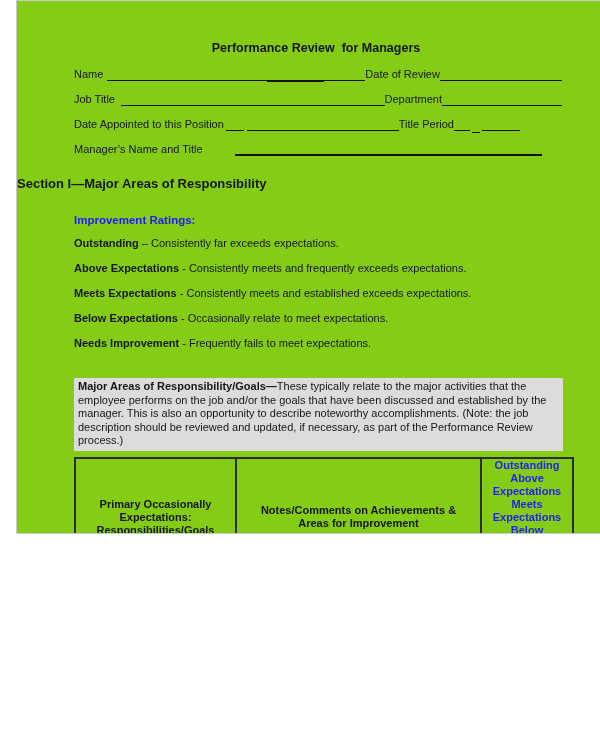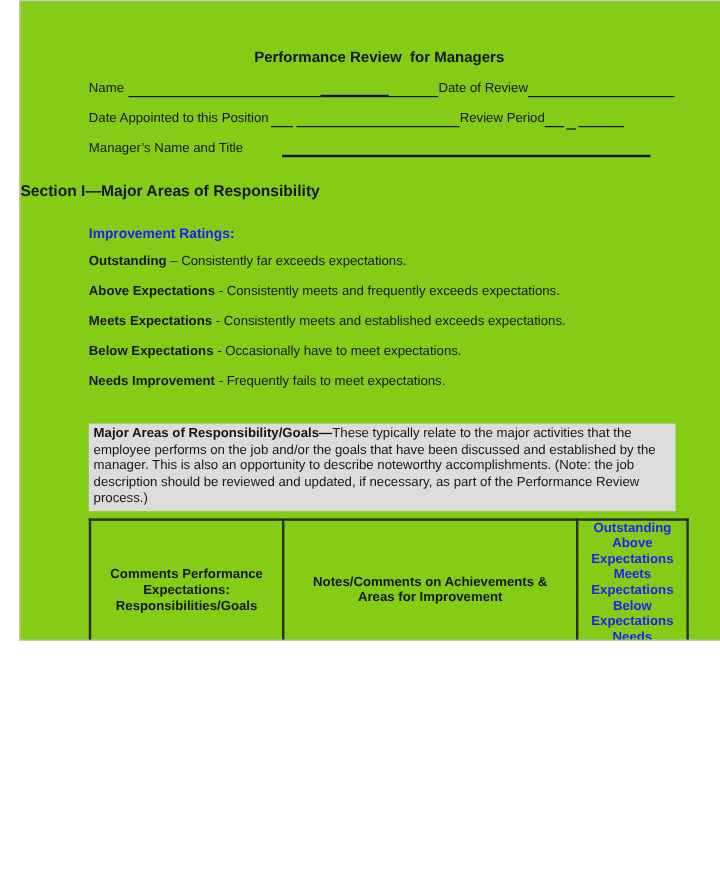--- a/index.html
+++ b/index.html
@@ -15,21 +15,21 @@
     overflow:hidden;
     margin-left:16px;
   }
   .doc-title {
     margin:40px 0 0 0;
     font-size:12.5px; font-weight:bold;
     text-align:center; white-space:pre;
   }
   .form-area { margin-left:57px; width:488px; }
   .form-row { display:flex; align-items:flex-end; height:13px; margin-top:12px; }
-  .form-row.first { margin-top:13px; }
+  .form-row.first { margin-top:13px;align-items:center; }
   .form-row.narrow { width:446px; }
   .form-row.mgr { width:468px;gap:32px; }
   .lbl { white-space:pre; line-height:13px; flex:0 0 auto; }
   .line { display:block; height:12px; border-bottom:1px solid #111; flex:0 0 auto; }
   .line.thick { border-bottom-width:2px; }
   .grow { flex:1 1 auto; }
   .r1a { width:160px; margin-left:4px; }
   .r1b { width:57px; }
   .r1c { width:41px; }
   .r2a { flex:1 1 auto; margin-left:6px; }
@@ -90,27 +90,33 @@
 
     <div class="form-row first">
       <span class="lbl">Name</span>
       <span class="line r1a"></span>
       <span class="line thick r1b"></span>
       <span class="line r1c"></span>
       <span class="lbl">Date of Review</span>
       <span class="line grow"></span>
     </div>
 
+    <div class="form-row">
+      <span class="lbl">Job Title</span>
+      <span class="line r2a"></span>
+      <span class="lbl">Department</span>
+      <span class="line r2b"></span>
+    </div>
 
     <div class="form-row narrow">
       <span class="lbl">Date Appointed to this Position</span>
       <span class="line r3a"></span>
       <span class="gap3"></span>
       <span class="line r3b"></span>
-      <span class="lbl">Review Period</span>
+      <span class="lbl">Title Period</span>
       <span class="line r3c"></span>
       <span class="gap2"></span>
       <span class="line r3d"></span>
       <span class="gap2"></span>
       <span class="line r3e"></span>
     </div>
 
     <div class="form-row mgr">
       <span class="lbl">Manager’s Name and Title</span>
       <span class="line thick grow"></span>
@@ -121,36 +127,36 @@
   <div class="section-heading">Section I—Major Areas of Responsibility</div>
 
   <div class="ratings-heading">Improvement Ratings:</div>
 
   <p class="rating first"><span class="term">Outstanding</span><span> – </span><span>Consistently far exceeds expectations.</span></p>
 
   <p class="rating"><span class="term">Above Expectations</span><span> - </span><span>Consistently meets and frequently exceeds expectations.</span></p>
 
   <p class="rating"><span class="term">Meets Expectations</span><span> - </span><span>Consistently meets and established exceeds expectations.</span></p>
 
-  <p class="rating"><span class="term">Below Expectations</span><span> - </span><span>Occasionally have to meet expectations.</span></p>
+  <p class="rating"><span class="term">Below Expectations</span><span> - </span><span>Occasionally relate to meet expectations.</span></p>
 
   <p class="rating"><span class="term">Needs Improvement</span><span> - </span><span>Frequently fails to meet expectations.</span></p>
 
   <div class="note"><span class="note-lead">Major Areas of Responsibility/Goals—</span><span>These typically relate to the major activities that the employee performs on the job and/or the goals that have been discussed and established by the manager. This is also an opportunity to describe noteworthy accomplishments.  (Note: the job description should be reviewed and updated, if necessary, as part of the Performance Review process.)</span></div>
 
   <table class="grid">
     <colgroup>
       <col style="width:161px">
       <col style="width:245px">
       <col style="width:92px">
     </colgroup>
     <tbody>
       <tr>
         <th>
-          <span class="hl">Comments Performance</span>
+          <span class="hl">Primary Occasionally</span>
           <span class="hl">Expectations:</span>
           <span class="hl">Responsibilities/Goals</span>
         </th>
         <th>
           <span class="hl">Notes/Comments on Achievements &amp;</span>
           <span class="hl">Areas for Improvement</span>
         </th>
         <th class="ratings-col">
           <span class="opt">Outstanding</span>
           <span class="opt">Above Expectations</span>

